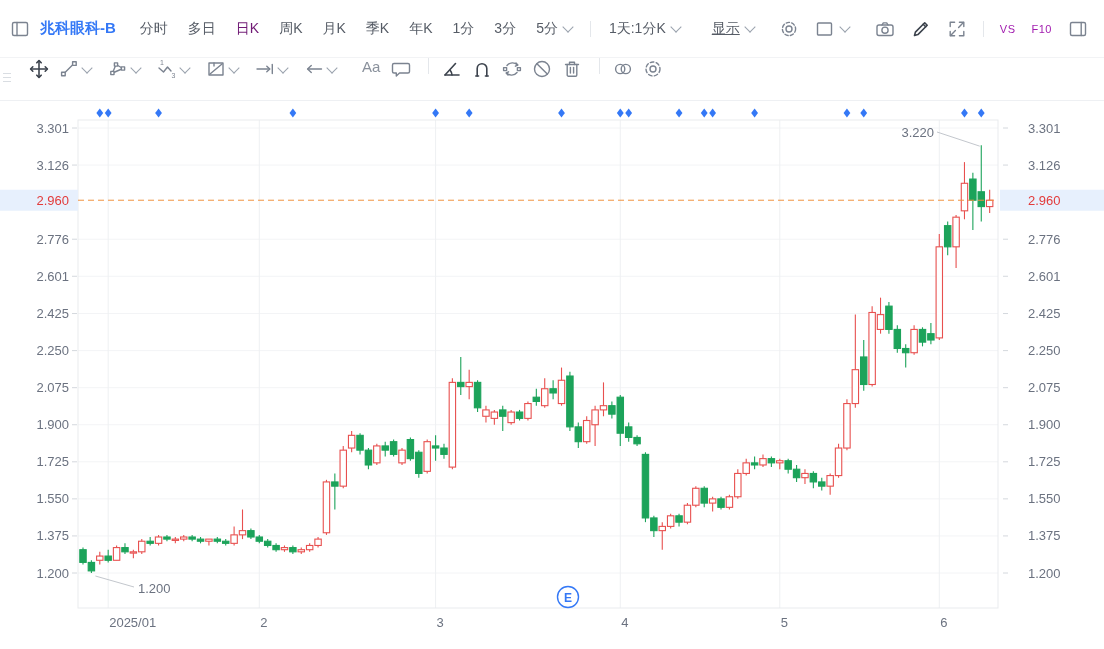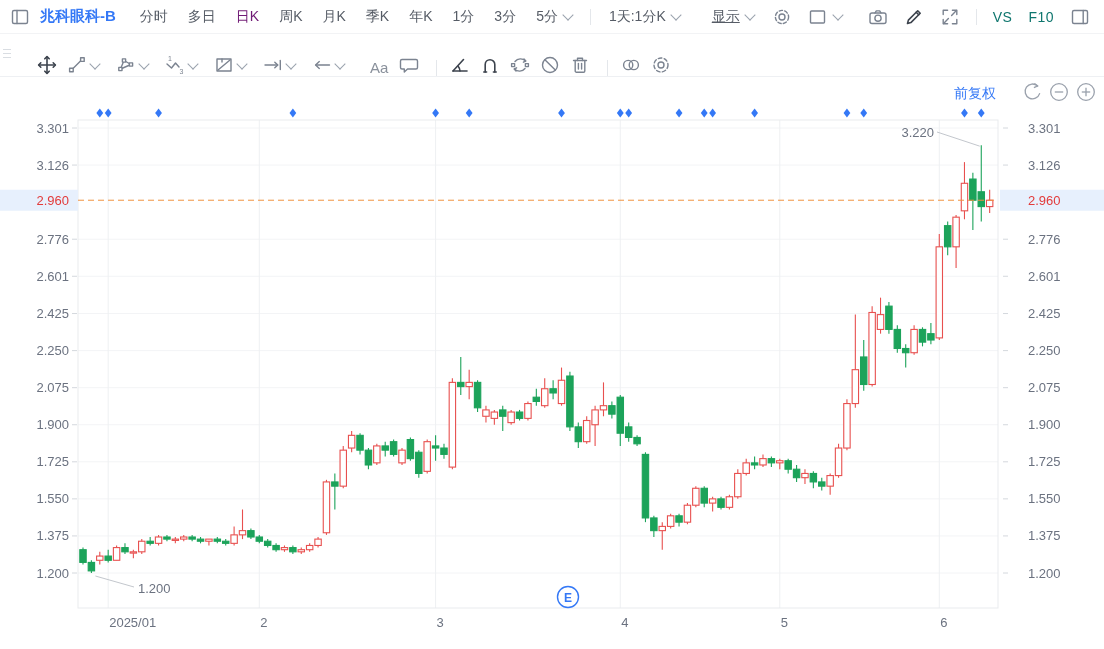--- a/index.html
+++ b/index.html
@@ -6,39 +6,39 @@
   body{
     width:1104px;height:649px;overflow:hidden;background:#fff;
     font-family:"Liberation Sans",sans-serif;color:#565c66;position:relative;
     -webkit-font-smoothing:antialiased;
   }
   #chart-svg{position:absolute;left:0;top:0;z-index:0;}
   #chart-svg text{font-family:"Liberation Sans",sans-serif;}
 
   .topbar{
     position:relative;z-index:2;background:#fff;height:33px;display:flex;
-    align-items:center;padding:0 8px;border-bottom:1px solid #f2f3f5;font-size:14px;
+    align-items:center;padding:12px 8px;border-bottom:1px solid #f2f3f5;font-size:14px;
   }
   .winicon{display:flex;align-items:center;margin-left:2px;}
   .stock{color:#3478f6;font-weight:700;font-size:15px;margin:0 14px 0 10px;white-space:nowrap;}
   .tab{margin:18px 10px;white-space:nowrap;cursor:default;display:flex;align-items:center;text-align:center;}
   .tab.active{color:#701a75;}
   .ddl{margin:0 10px;display:flex;align-items:center;white-space:nowrap;justify-content:center;}
   .chev{width:7px;height:7px;border-right:1.4px solid #9aa2ad;border-bottom:1.4px solid #9aa2ad;
         transform:rotate(45deg);display:inline-block;margin:-3px 0 0 6px;}
   .sep{width:1px;height:16px;background:#e4e7eb;margin:0 8px;flex:none;}
   .rgt{margin-left:auto;display:flex;align-items:center;}
   .icn{display:flex;align-items:center;margin:0 8px;cursor:default;}
-  .vs{font-size:14px;color:#0f766e;margin:0 8px;letter-spacing:.5px;white-space:nowrap;}
+  .vs{font-size:11px;color:#a21caf;margin:0 8px;letter-spacing:.5px;white-space:nowrap;}
   svg.ic{stroke:#7b8390;fill:none;stroke-width:1.4;stroke-linecap:round;stroke-linejoin:round;}
   svg.ic.dk{stroke:#3c434d;stroke-width:1.6;}
 
   .toolbar2{
     position:relative;z-index:2;background:#fff;height:42px;display:flex;
-    align-items:flex-end;padding-left:36px;border-bottom:1px solid #eef0f3;
+    align-items:flex-start;padding-left:28px;border-bottom:1px solid #eef0f3;
   }
   .drag{position:absolute;left:3px;top:15px;display:flex;flex-direction:column;gap:3px;}
   .drag i{display:block;width:8px;height:0;border-top:1px solid #d9dde2;}
   .tool{margin-right:8px;display:flex;align-items:center;cursor:default;}
   .tool .chev{margin:-2px 8px 0 3px;}
   .aa{font-size:15px;color:#8a919c;margin:0 10px;font-weight:400;}
 </style>
 </head>
 <body>
 

